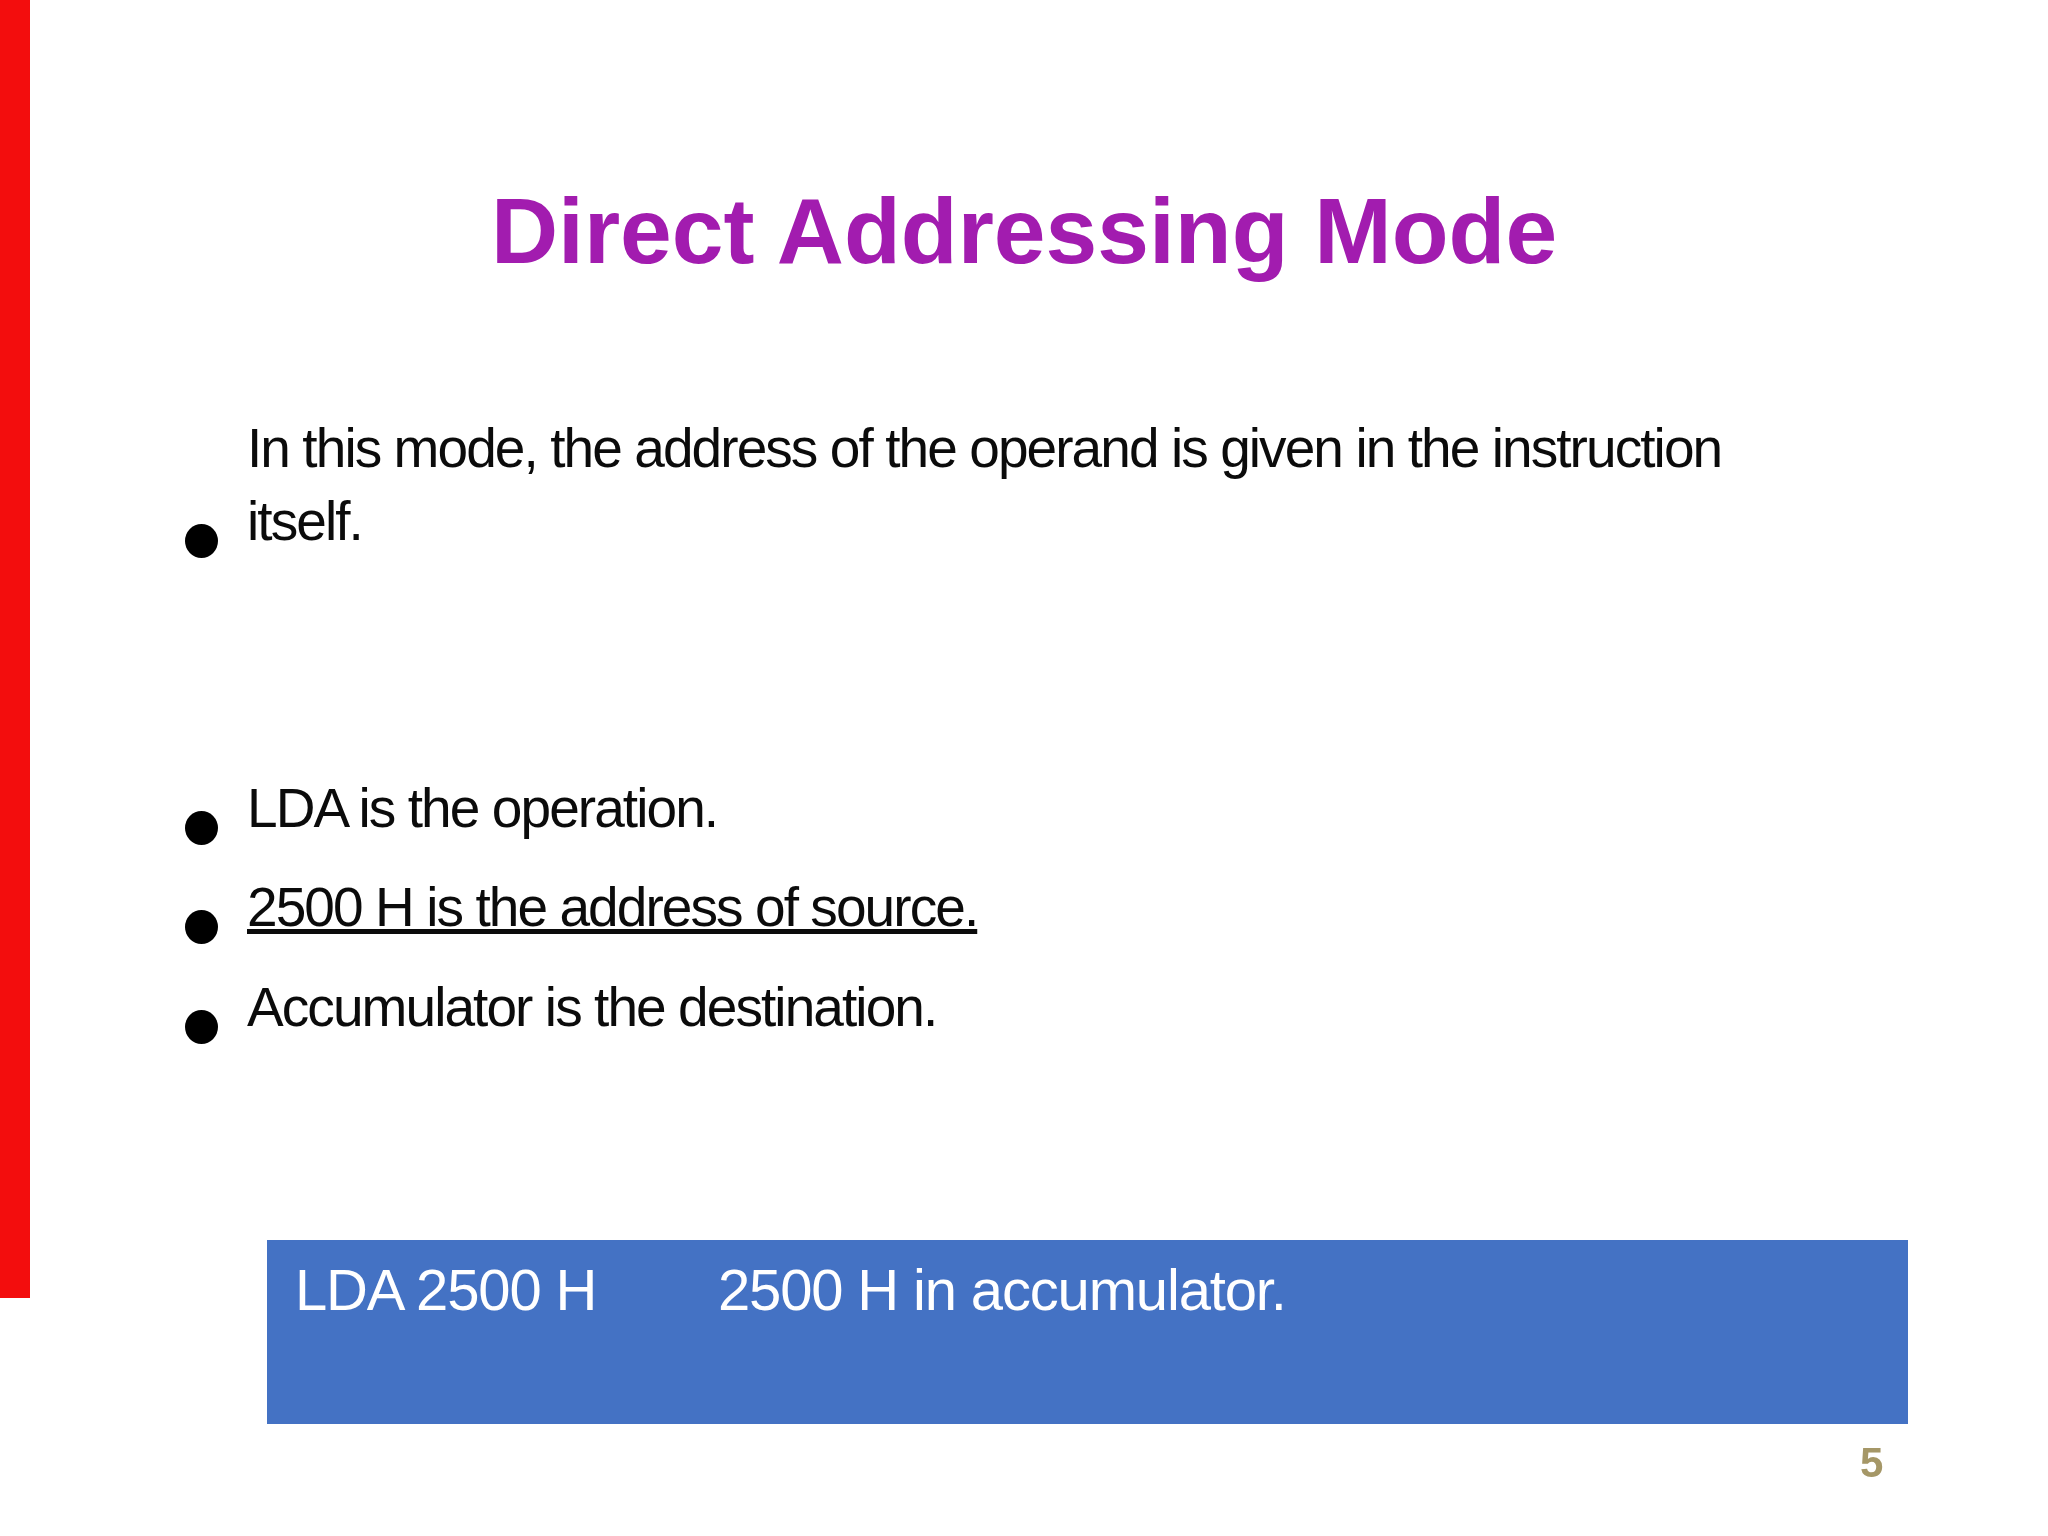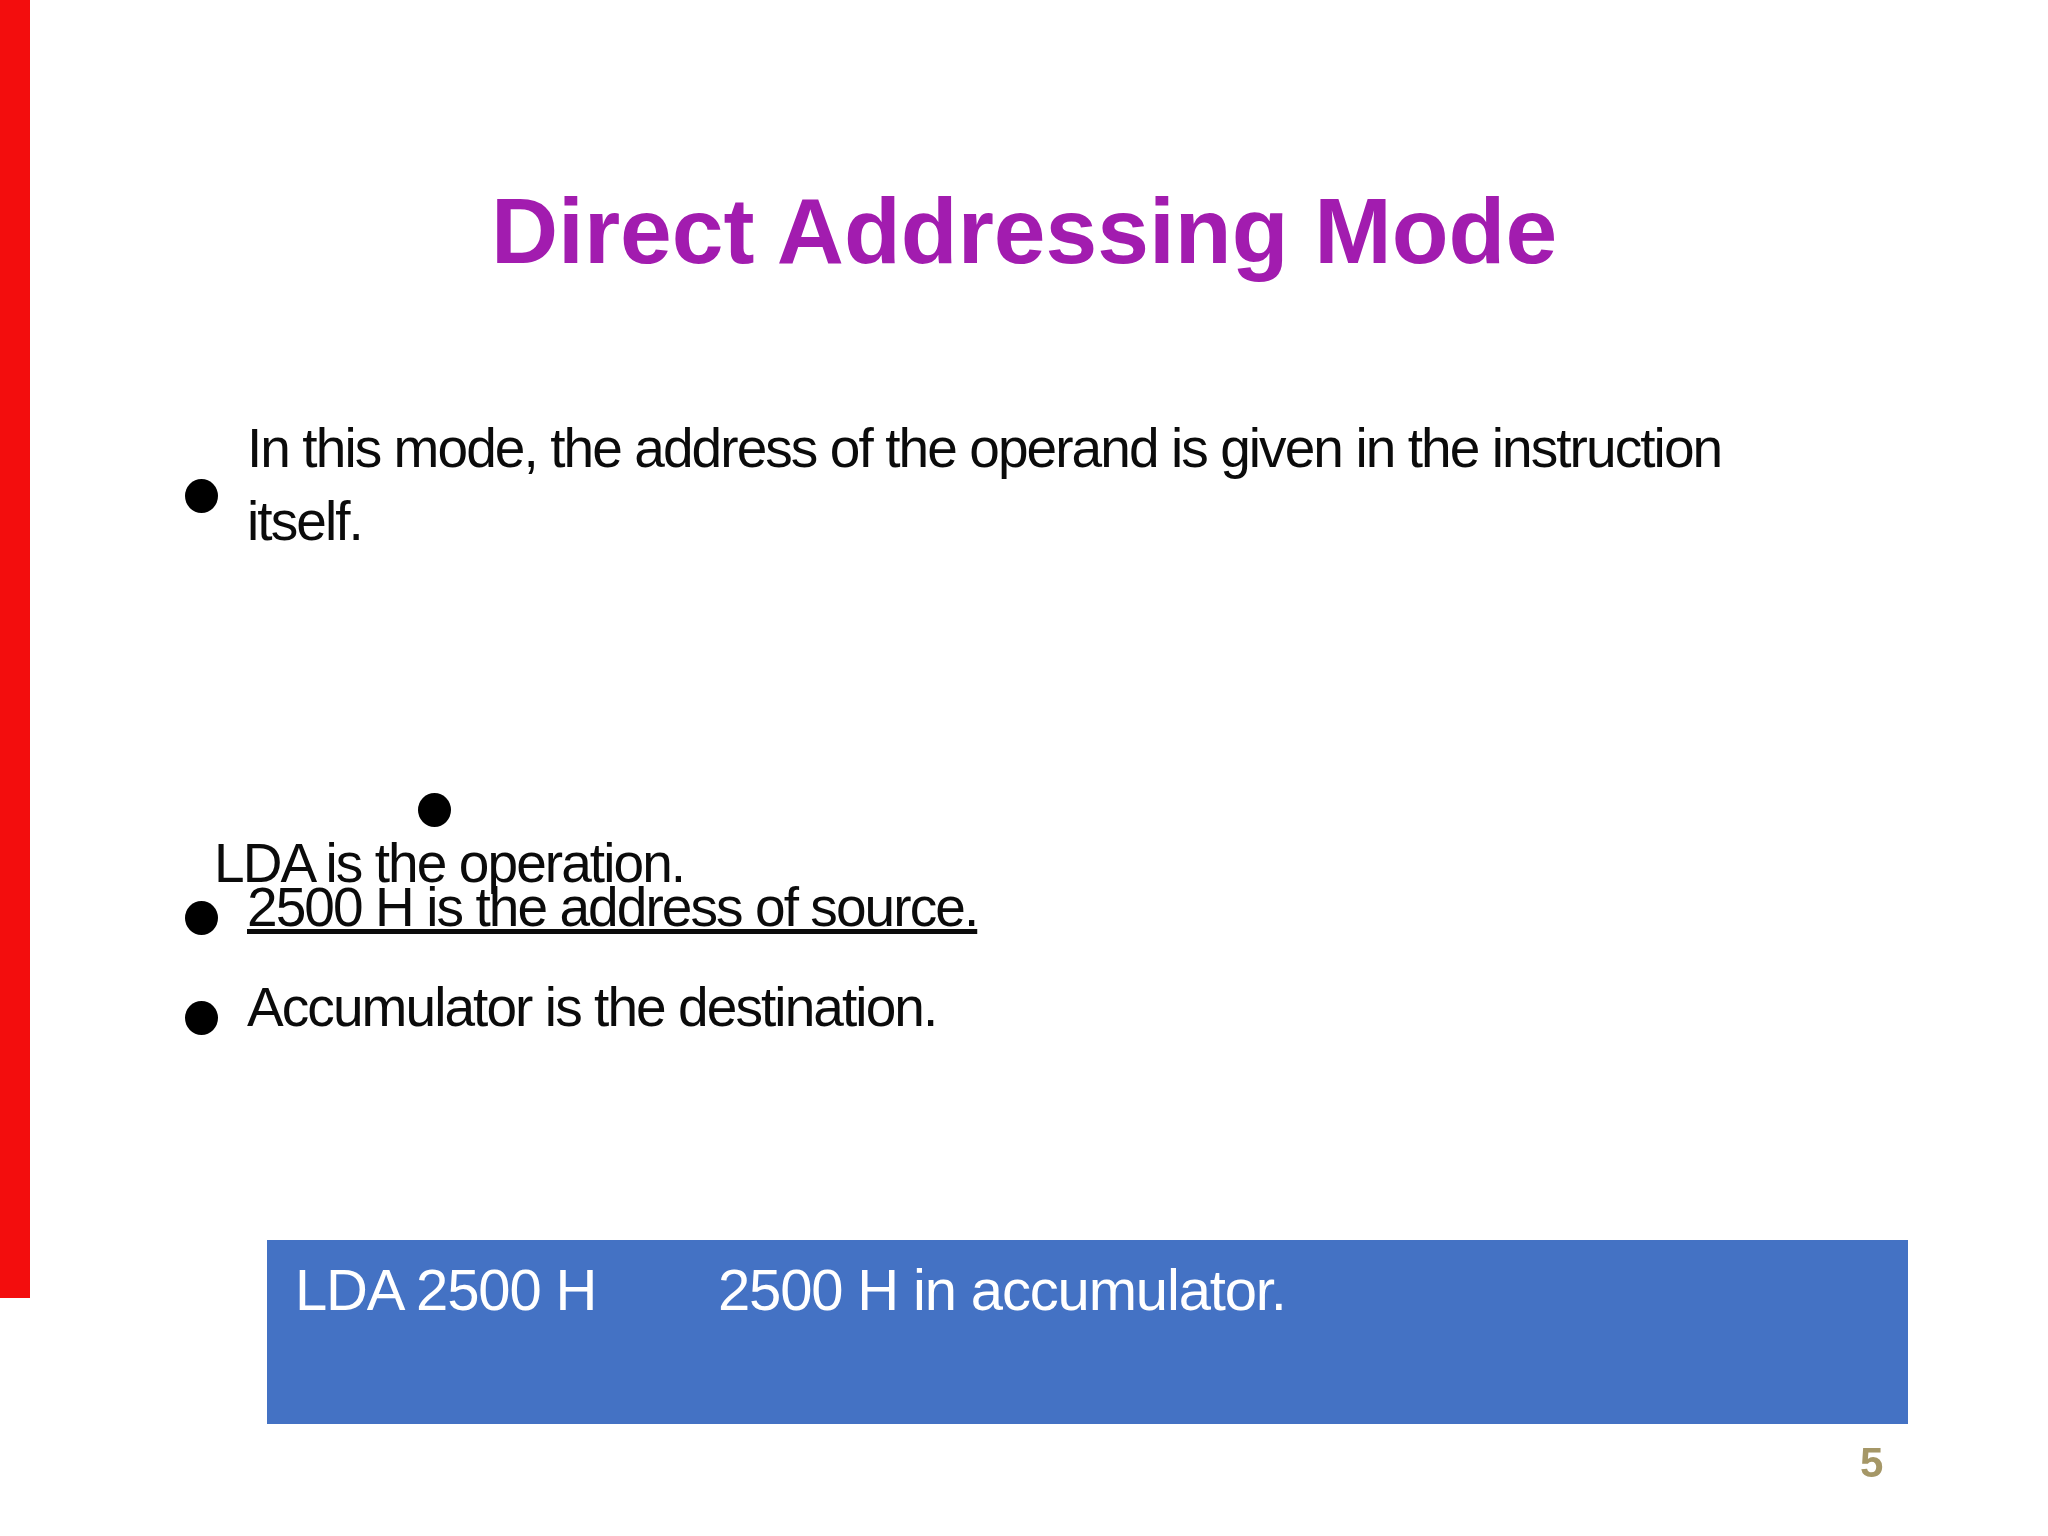--- a/index.html
+++ b/index.html
@@ -26,37 +26,37 @@
     font-size: 93px;
     font-weight: bold;
     line-height: 1.1;
     color: #a21caf;
     letter-spacing: 0;
   }
   .bullet {
     position: absolute;
     left: 185px;
     display: flex;
-    align-items: center;
+    align-items: flex-end;
     color: #0B0B0B;
     font-size: 55px;
     line-height: 73px;
     letter-spacing: -0.035em;
   }
   .bullet .dot {
     flex: none;
     width: 33px; height: 34px;
     margin-top: 21px;
     border-radius: 50%;
     background: #000000;
   }
   .bullet .text { margin-left: 29px; }
   .bullet .text div { white-space: nowrap; }
   .bullet.b1 { top: 412px; }
-  .bullet.b2 { top: 772px; flex-direction: column; }
+  .bullet.b2 { top: 772px; }
   .bullet.b3 { top: 871px; text-decoration: underline; }
   .bullet.b4 { top: 971px; }
   .ibox {
     position: absolute;
     left: 267px; top: 1240px;
     width: 1641px; height: 184px;
     box-sizing: border-box;
     padding: 6px 0 0 28px;
     background: #4472C4;
     display: flex;

